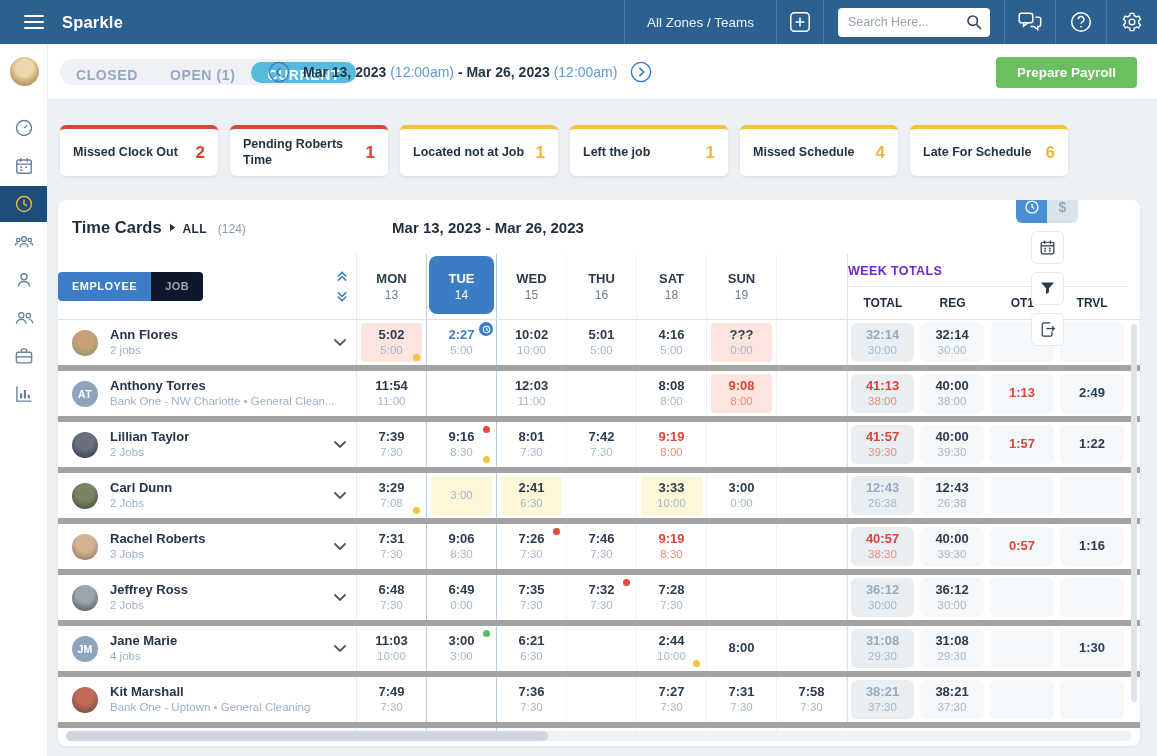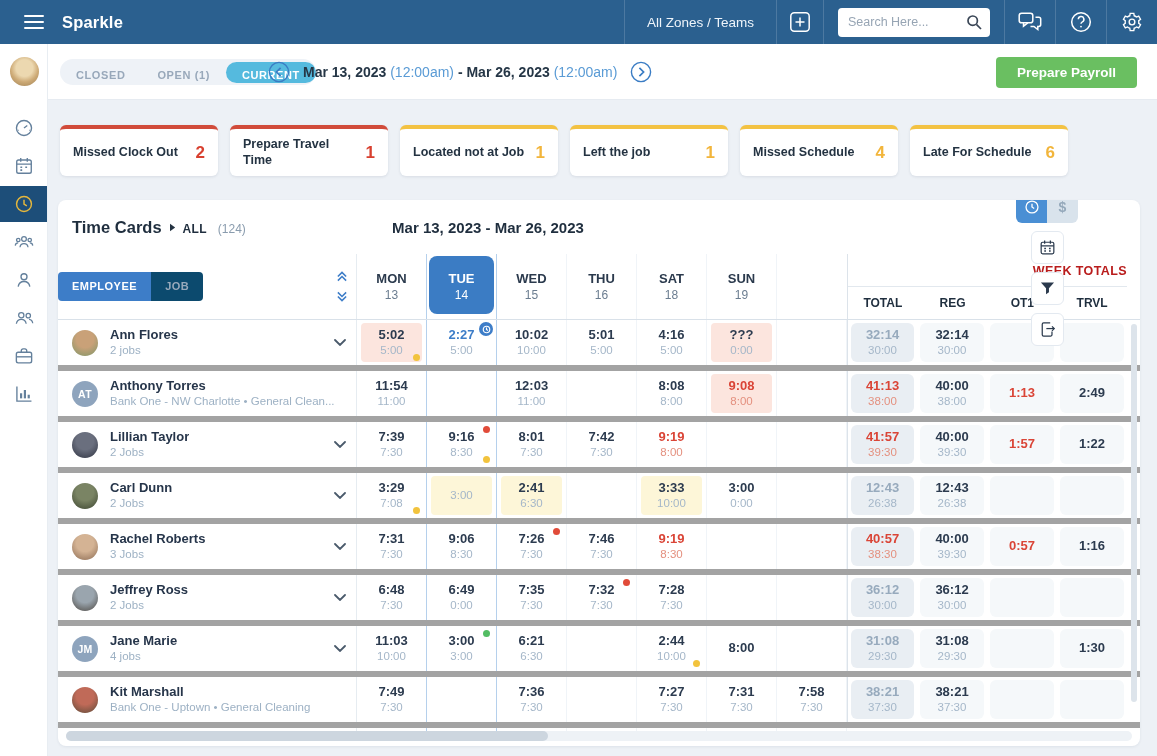--- a/index.html
+++ b/index.html
@@ -17,21 +17,21 @@
   .nav-search { width:152px; height:29px; background:#fff; border-radius:4px; margin:0 14px; display:flex; align-items:center; padding:0 8px 0 10px; }
   .nav-search input { border:none; outline:none; flex:1; font-size:12.5px; color:#4a5a6b; font-family:inherit; min-width:0; background:transparent; }
   .nav-search input::placeholder { color:#97a5b4; }
   .nav-icon-btn { width:50px; height:100%; display:flex; align-items:center; justify-content:center; cursor:pointer; }
 
   
   .subheader { position:absolute; top:44px; left:0; right:0; height:56px; background:#fff; border-bottom:1px solid #e6ebf1; z-index:20; }
   .user-avatar { position:absolute; left:10px; top:13px; width:29px; height:29px; border-radius:50%;
     background:radial-gradient(circle at 50% 38%, #ecd8b0 0 36%, #cdaa76 60%, #9a7d52 100%); cursor:pointer; }
   .tabs { position:absolute; left:60px; top:15px; height:26px; background:#eef2f7; border-radius:14px; display:flex; align-items:center; }
-  .tab { padding:0 16px; height:21px; line-height:26px; font-size:11px; font-weight:700; letter-spacing:.6px; color:#98a8ba; border-radius:14px; cursor:pointer; }
+  .tab { padding:0 16px; height:21px; line-height:26px; font-size:14px; font-weight:700; letter-spacing:.6px; color:#98a8ba; border-radius:14px; cursor:pointer; }
   .tab.active { background:#55bade; color:#fff; }
   .date-nav { position:absolute; left:268px; top:15px; display:flex; align-items:center; gap:13px; height:26px; }
   .nav-circle { width:22px; height:22px; display:flex; align-items:center; justify-content:center; cursor:pointer; }
   .range-text { font-size:14px; font-weight:700; color:#253646; }
   .range-text .time { color:#5a9bd5; font-weight:400; }
   .payroll-btn { position:absolute; right:20px; top:13px; height:31px; padding:0 21px; background:#6abf61; border:none; border-radius:4px; color:#fff; font-size:13.5px; font-weight:700; font-family:inherit; cursor:pointer; }
 
   
   .rail { position:absolute; top:44px; left:0; width:48px; bottom:0; background:#fff; border-right:1px solid #e8edf2; z-index:25; }
   .side-items { position:absolute; top:66px; left:0; right:0; display:flex; flex-direction:column; gap:2px; }
@@ -69,32 +69,32 @@
   .mode-half.dollar { background:#d9e3ec; color:#94a8ba; font-size:14px; font-weight:700; }
   .icon-btn { width:33px; height:33px; background:#fff; border:1px solid #e3e9f0; border-radius:6px; display:flex; align-items:center; justify-content:center; color:#2b3a4d; cursor:pointer; }
 
   
   .grid { --cols:299px 70px 70px 70px 70px 70px 70px 70px 70px 70px 70px 70px; }
   .grid-header { height:66px; display:grid; grid-template-columns:var(--cols); border-bottom:1px solid #d9e1e9; }
   .gh-name { display:flex; align-items:center; border-right:1px solid #e6ecf1; }
   .view-toggle { display:flex; height:29px; border-radius:4px; overflow:hidden; font-size:11px; font-weight:700; letter-spacing:.5px; }
   .vt-btn { padding:0 14px; line-height:29px; cursor:pointer; }
   .vt-btn.active { background:#3d7dc8; color:#fff; }
-  .vt-btn.idle { background:#0c4a6e; color:#98a9bb; }
+  .vt-btn.idle { background:#0f172a; color:#98a9bb; }
   .collapse-ctrls { margin-left:auto; margin-right:8px; display:flex; flex-direction:column; gap:9px; color:#3d7dc8; }
   .collapse-ctrls span { display:flex; cursor:pointer; }
   .gh-day { position:relative; display:flex; flex-direction:column; align-items:center; justify-content:center; gap:2px; border-right:1px solid #f0f4f8; }
   .gh-day .dname { font-size:13px; font-weight:700; color:#2b3a4d; position:relative; }
   .gh-day .dnum { font-size:12px; color:#6b7d90; position:relative; }
   .gh-day.sel::before { content:""; position:absolute; left:2px; right:2px; top:2px; bottom:5px; background:#3b7cc4; border-radius:8px; }
   .gh-day.sel .dname, .gh-day.sel .dnum { color:#fff; }
   .gh-day.pre-sel, .c-day.pre-sel { border-right-color:#b5d0ec; }
   .gh-day.sel, .c-day.sel-col { border-right-color:#b5d0ec; }
   .gh-totals { grid-column:9 / 13; display:flex; flex-direction:column; border-left:1px solid #dce3ea; }
-  .wt-title { height:33px; line-height:34px; text-align:right; font-size:12.5px; font-weight:700; color:#b91c1c; letter-spacing:.4px; border-bottom:1px solid #e2e8ee; }
+  .wt-title { height:33px; line-height:34px; text-align:left; font-size:12.5px; font-weight:700; color:#6d28d9; letter-spacing:.4px; border-bottom:1px solid #e2e8ee; }
   .wt-labels { flex:1; display:grid; grid-template-columns:repeat(4,1fr); align-items:center; text-align:center; font-size:12px; font-weight:700; color:#1f2e3e; }
 
   .t-row { display:grid; grid-template-columns:var(--cols); height:51px; border-bottom:6px solid #a3a3a3; }
   .c-name { position:relative; display:flex; align-items:center; padding-left:14px; border-right:1px solid #e6ecf1; }
   .avatar { width:26px; height:26px; border-radius:50%; flex:0 0 26px; }
   .avatar.initials { display:flex; align-items:center; justify-content:center; background:#8ea4bd; color:#fff; font-size:10.5px; font-weight:700; letter-spacing:.3px; }
   .nm-txt { margin-left:12px; overflow:hidden; }
   .nm-name { font-size:13px; font-weight:700; color:#26354a; line-height:1.3; white-space:nowrap; }
   .nm-sub { font-size:11.5px; color:#9db1c4; line-height:1.3; white-space:nowrap; }
   .row-chevron { position:absolute; right:10px; top:50%; margin-top:-4px; cursor:pointer; display:flex; }
@@ -276,21 +276,21 @@
       </div>
     </div>
 </div>
 
 <div class="alerts" id="alerts">
     <div class="alert-card sev-red">
       <span class="lbl">Missed Clock Out</span>
       <span class="cnt">2</span>
     </div>
     <div class="alert-card sev-red">
-      <span class="lbl">Prepare Travel Time</span>
+      <span class="lbl">Pending Roberts Time</span>
       <span class="cnt">1</span>
     </div>
     <div class="alert-card sev-yellow">
       <span class="lbl">Located not at Job</span>
       <span class="cnt">1</span>
     </div>
     <div class="alert-card sev-yellow">
       <span class="lbl">Left the job</span>
       <span class="cnt">1</span>
     </div>

